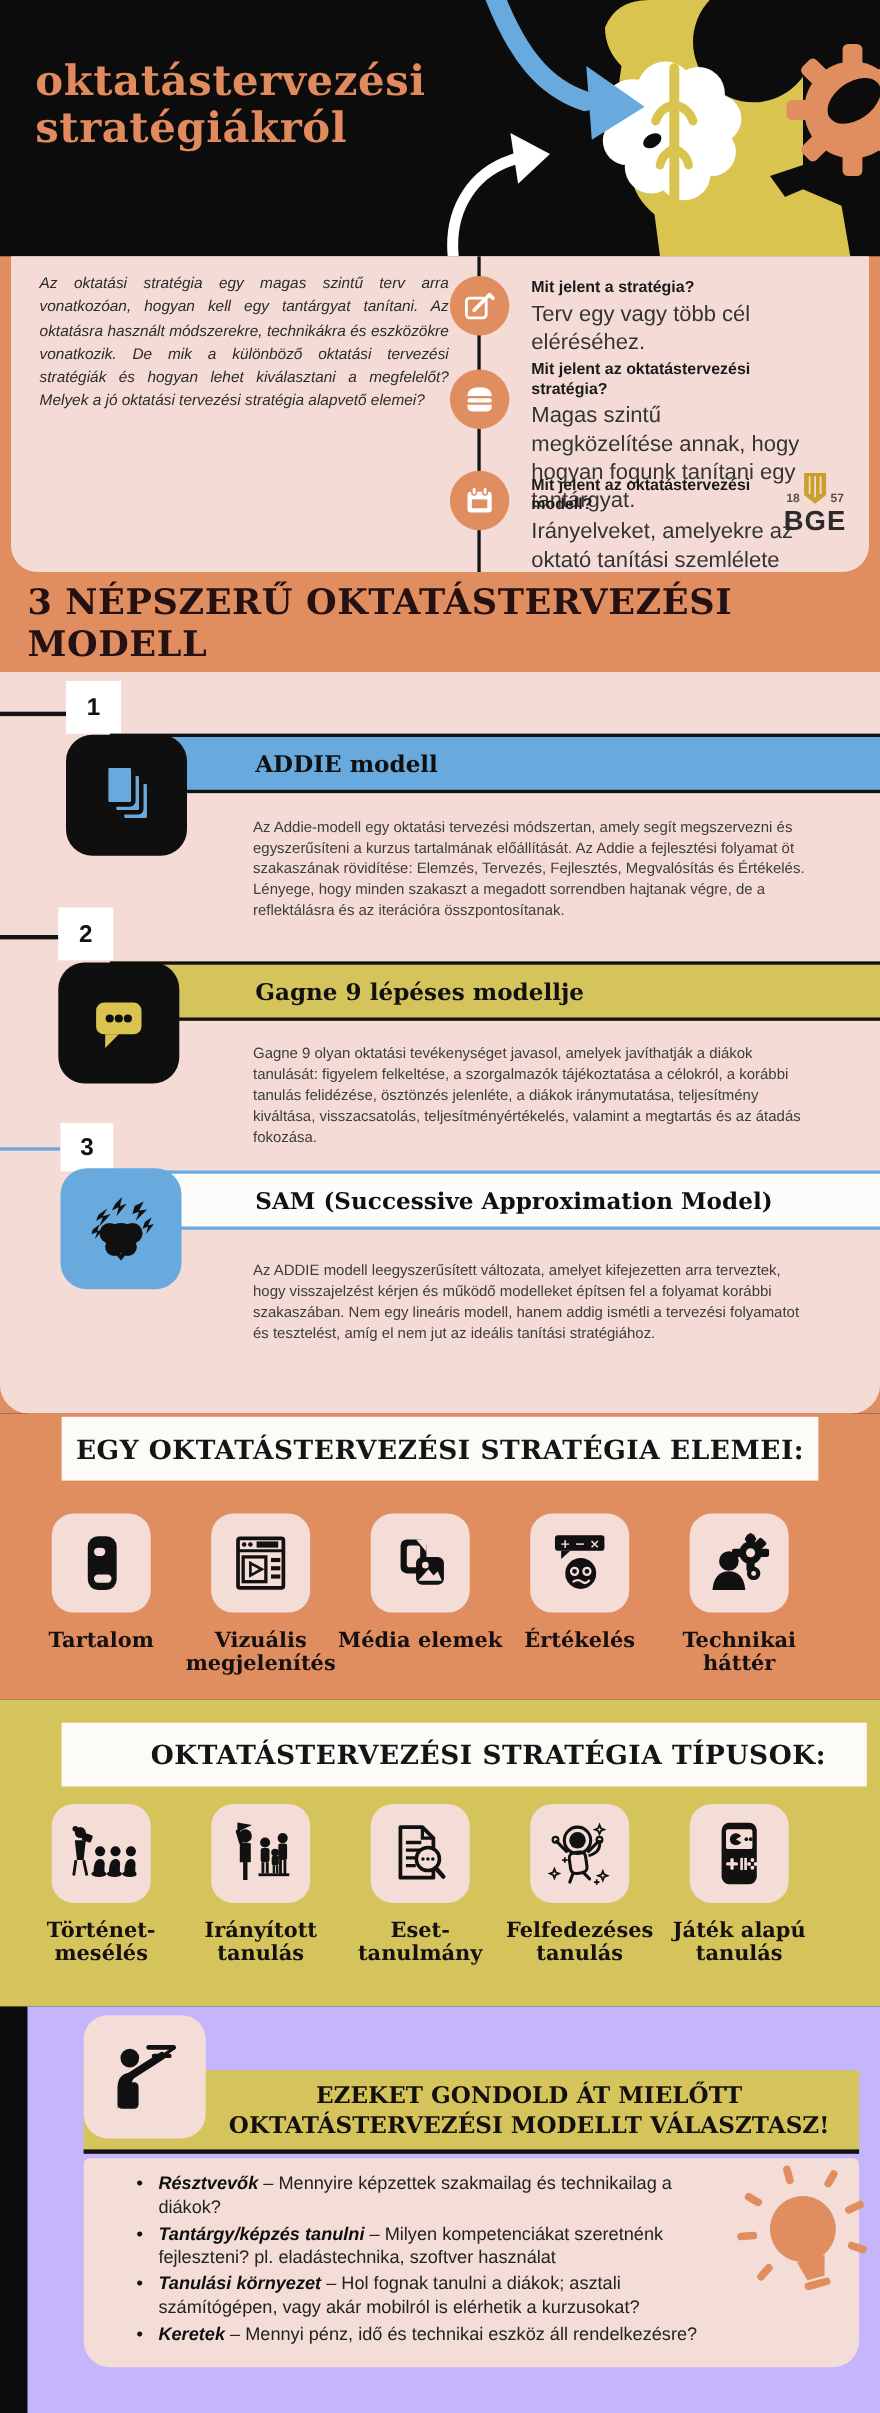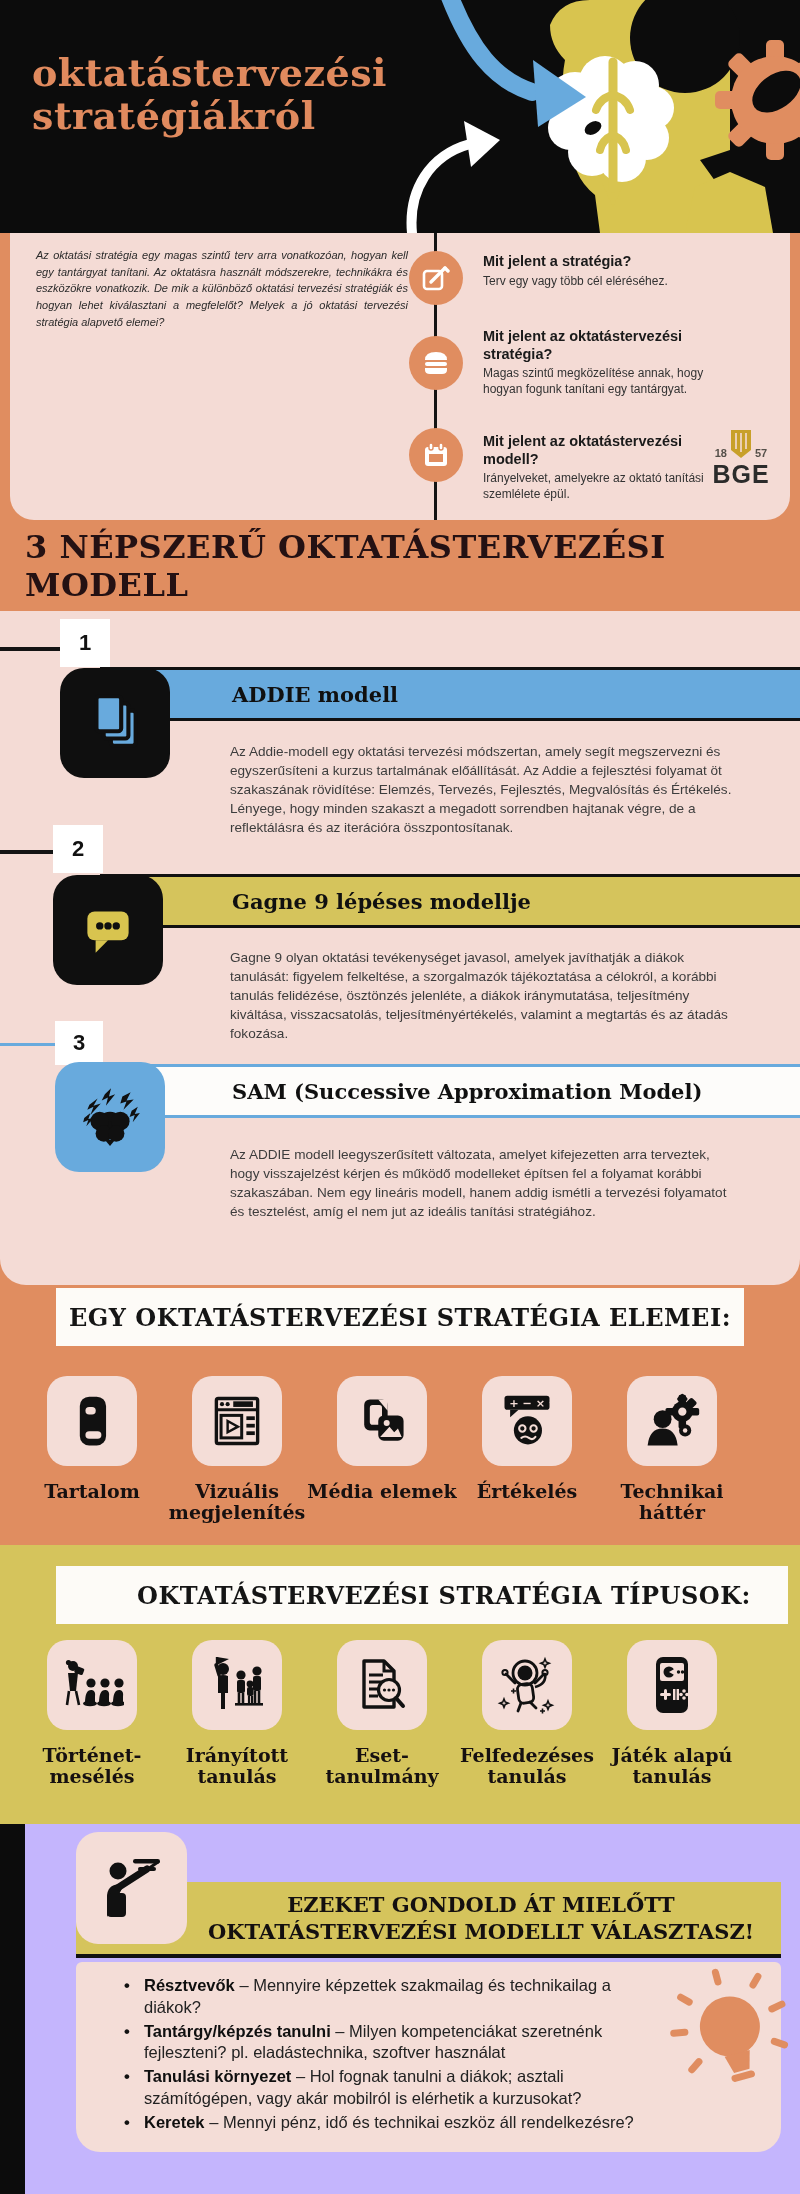--- a/index.html
+++ b/index.html
@@ -13,29 +13,29 @@
               font-weight:700;font-size:38px;line-height:1.13;letter-spacing:.5px;}
   .hero-title .l1{color:#ffffff;}
   .hero-title .l2,.hero-title .l3{color:#e08a5e;}
   .hero-art{position:absolute;left:400px;top:0;width:400px;height:233px;}
 
   
   .intro{top:233px;height:287px;background:#e08d60;}
   .intro-panel{position:absolute;left:10px;right:10px;top:0;height:100%;
                background:#f4dbd5;border-radius:0 0 24px 24px;}
   .intro-text{position:absolute;left:26px;top:14px;width:372px;margin:0;
-              font-style:italic;font-size:11px;line-height:1.52;color:#2b2b2b;text-align:justify;}
+              font-style:italic;font-size:14px;line-height:1.52;color:#2b2b2b;text-align:justify;}
   .timeline{position:absolute;left:424px;top:0;width:3px;height:100%;background:#141414;}
   .def-circle{position:absolute;left:399px;width:54px;height:54px;border-radius:50%;
               background:#e08d60;display:flex;align-items:center;justify-content:center;}
   .dc1{top:18px}.dc2{top:103px}.dc3{top:195px}
   .def{position:absolute;left:473px;width:248px;}
   .d1{top:20px}.d2{top:95px}.d3{top:200px}
   .def h4{margin:0;font-size:14.5px;font-weight:700;color:#1a1a1a;line-height:1.22;}
-  .def p{margin:3px 0 0;font-size:12px;line-height:1.27;color:#333;}
+  .def p{margin:3px 0 0;font-size:20px;line-height:1.27;color:#333;}
   .bge{position:absolute;right:12px;top:196px;width:74px;text-align:center;}
   .bge-top{display:flex;align-items:flex-end;justify-content:center;gap:3px;
            font-size:11px;color:#55504a;font-weight:700;}
   .bge-name{font-size:25px;font-weight:700;color:#2b2b2b;letter-spacing:1px;margin-top:1px;}
 
   
   .banner-orange{top:520px;height:91px;background:#e08d60;display:flex;align-items:center;}
   .banner-orange h2{margin:0 0 0 25px;font-family:"DejaVu Serif",serif;font-weight:700;
                     font-size:32px;color:#241113;letter-spacing:.5px;}
 
@@ -95,21 +95,21 @@
            border-bottom:4px solid #111;box-sizing:border-box;display:flex;flex-direction:column;
            align-items:center;justify-content:center;padding-left:105px;z-index:2;}
   .bbanner div{font-family:"DejaVu Serif",serif;font-weight:700;font-size:21px;line-height:1.3;
                color:#141010;text-align:center;}
   .bbox{position:absolute;left:51px;top:138px;width:705px;height:190px;background:#f4ddd7;
         border-radius:6px 6px 24px 24px;}
   .bbox ul{margin:13px 0 0 48px;padding:0;width:510px;list-style:none;}
   .bbox li{position:relative;padding-left:20px;font-size:16.5px;line-height:1.32;color:#222;
            margin-bottom:2px;}
   .bbox li::before{content:"•";position:absolute;left:0;top:0;color:#111;font-weight:700;}
-  .bbox b{color:#0f0f0f;}
+  .bbox b{color:#0f0f0f;font-style:italic;}
   .bulb{position:absolute;left:582px;top:6px;width:150px;height:140px;}
 </style>
 </head>
 <body>
 
 <div class="page">
 
   <header class="hero">
     <div class="hero-title">
       <div class="l2">oktatástervezési</div>

